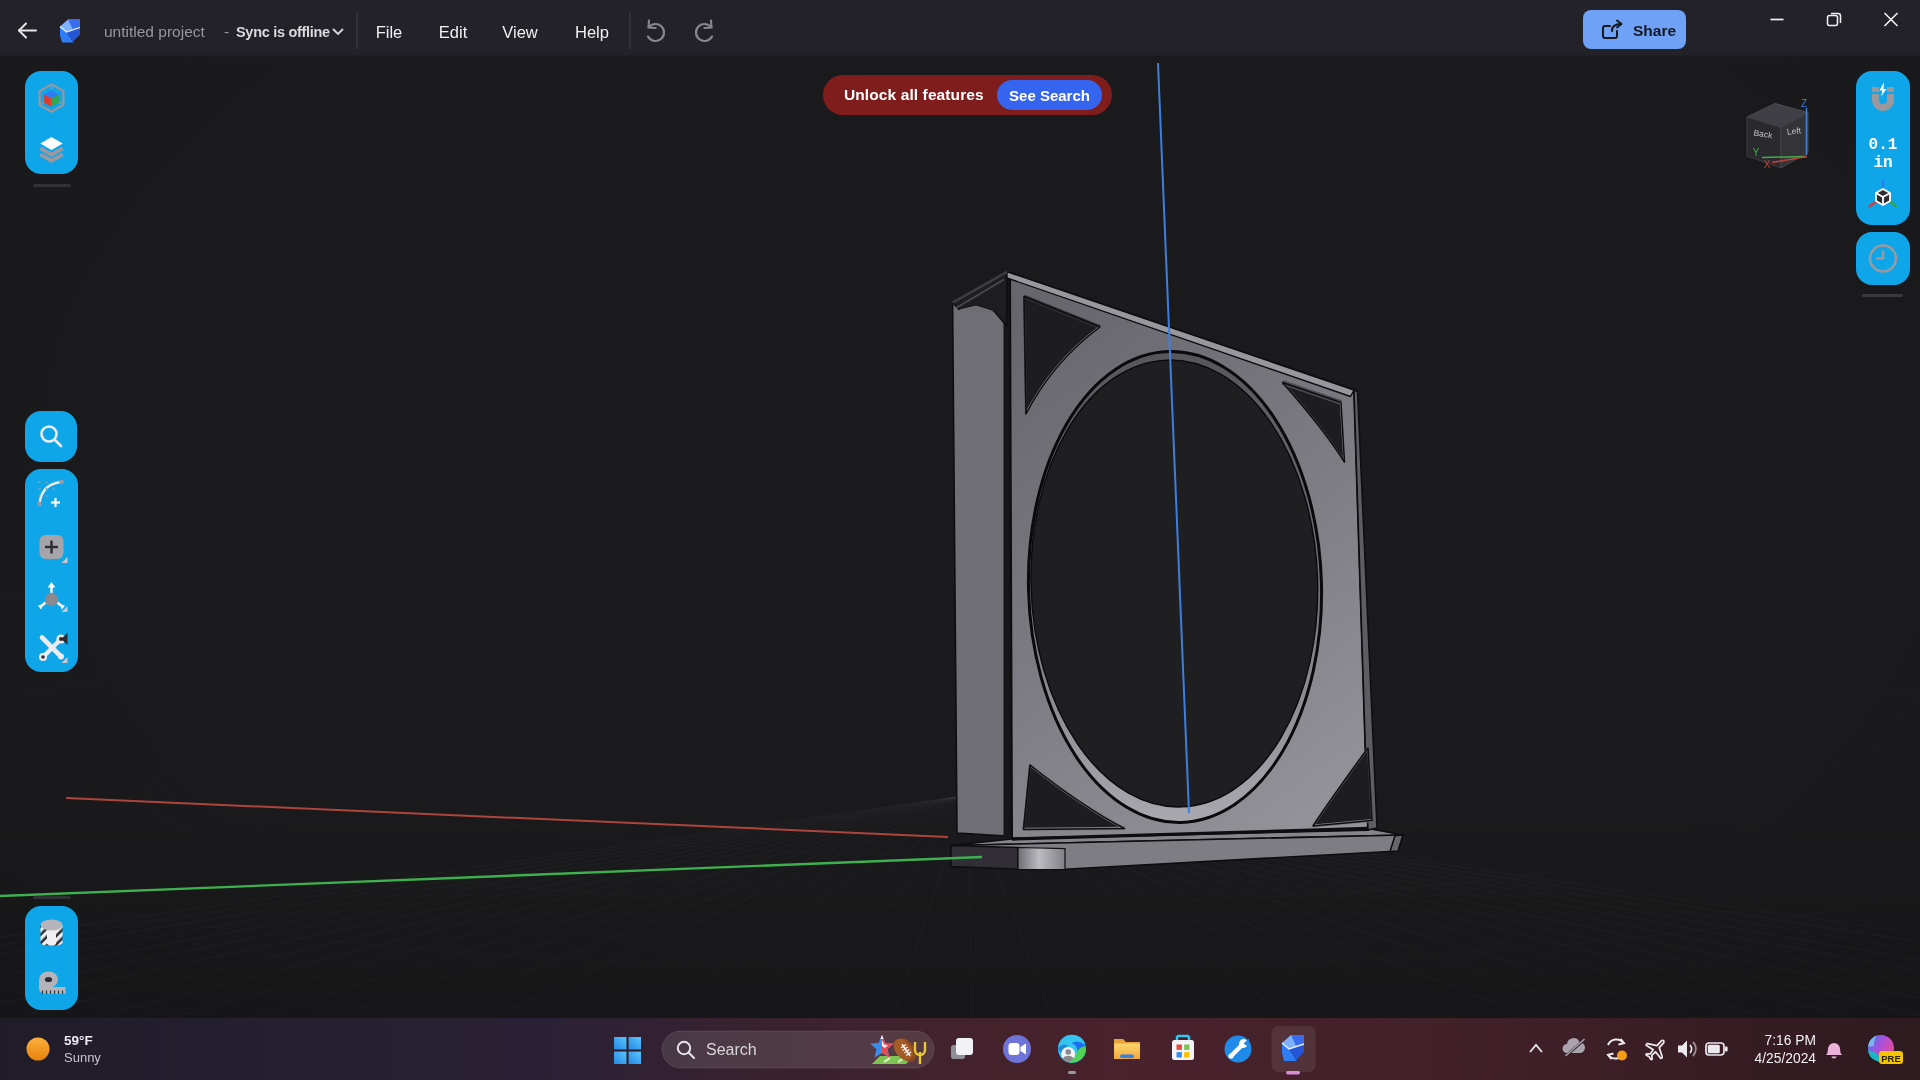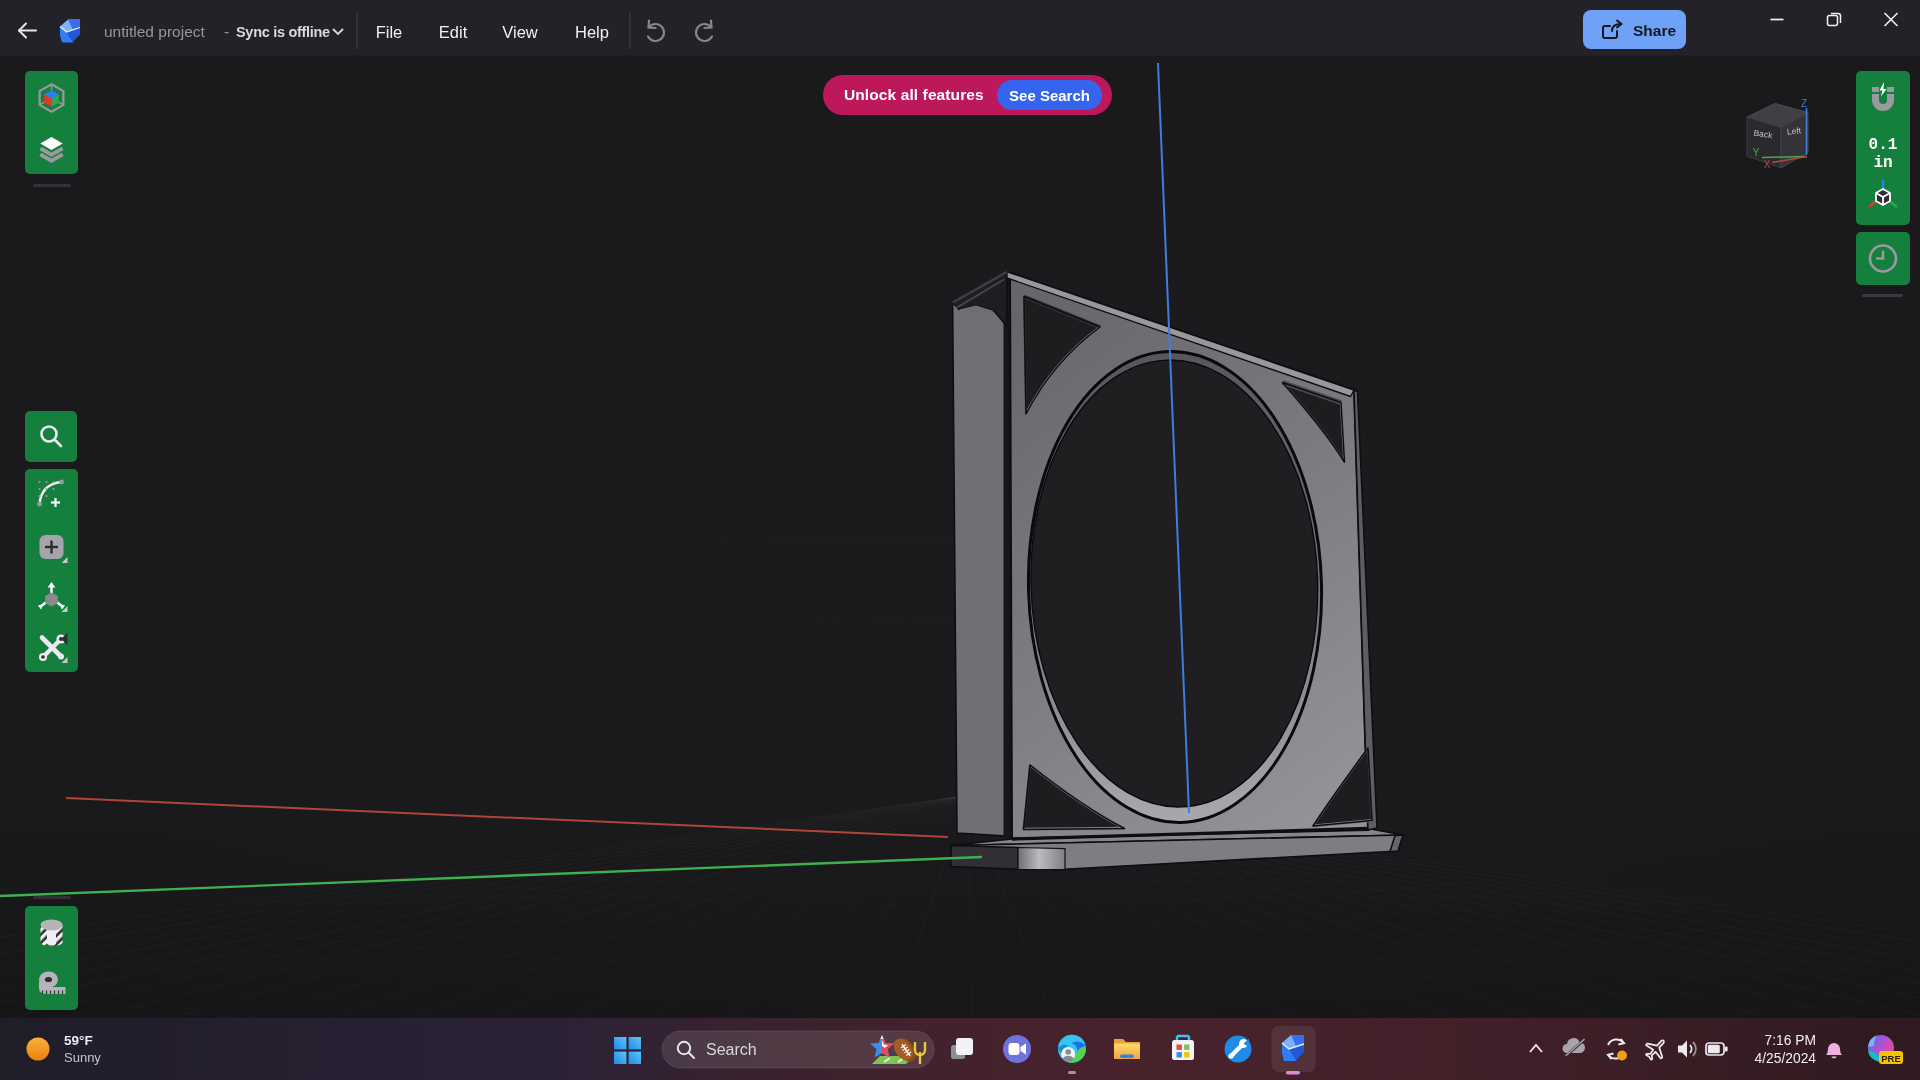--- a/index.html
+++ b/index.html
@@ -1,21 +1,21 @@
 <!DOCTYPE html>
 <html><head>
 <meta charset="utf-8">
 <style>
   * { margin:0; padding:0; box-sizing:border-box; }
   html,body { width:1920px; height:1080px; overflow:hidden; background:#222126; font-family:"Liberation Sans",sans-serif; }
   #titlebar { position:absolute; left:0; top:0; width:1920px; height:57px; background:#242229; }
   #canvas { position:absolute; left:0; top:57px; width:1920px; height:961px;
     background:radial-gradient(ellipse 1500px 950px at 52% 42%, #1b1a1d 0%, #1a191b 60%, #18171a 100%); }
   #canvas svg.scene { position:absolute; left:0; top:0; }
-  .panel { position:absolute; background:#15803d; border-radius:5px; }
+  .panel { position:absolute; background:#0ea5e9; border-radius:16px; }
   #taskbar { position:absolute; left:0; top:1018px; width:1920px; height:62px;
     background:linear-gradient(90deg,#201c28 0%,#251f30 15%,#2b2136 29%,#3a222e 40%,#43222d 50%,#48222c 58%,#44212a 70%,#3e1f27 82%,#351c22 92%,#2e1a1f 100%); }
 </style>
 </head>
 <body>
 <div id="canvas">
 <svg class="scene" width="1920" height="961" viewBox="0 57 1920 961">
 <defs>
   <linearGradient id="wallgrad" x1="0" y1="0" x2="0" y2="1">
     <stop offset="0" stop-color="#57565d"></stop>
@@ -167,21 +167,21 @@
     <text x="1794" y="134" fill="#c2c1c7" font-size="8.5" text-anchor="middle" transform="rotate(-7 1794 131)">Left</text>
     <line x1="1806.5" y1="108" x2="1806.5" y2="155" stroke="#3d7ede" stroke-width="1.6"></line>
     <text x="1804" y="107" fill="#3d7ede" font-size="10" text-anchor="middle">Z</text>
     <line x1="1762" y1="157.5" x2="1806.5" y2="156.5" stroke="#3fae4e" stroke-width="1.5"></line>
     <text x="1756" y="156" fill="#3fae4e" font-size="10" text-anchor="middle">Y</text>
     <line x1="1772" y1="162.5" x2="1807" y2="156.5" stroke="#b9463d" stroke-width="1.5"></line>
     <text x="1767" y="168" fill="#b9463d" font-size="10" text-anchor="middle">X</text>
   </g>
 </svg>
 
-<div style="position:absolute;left:823px;top:75px;width:289px;height:40px;border-radius:20px;background:#be185d;display:flex;align-items:center;">
+<div style="position:absolute;left:823px;top:75px;width:289px;height:40px;border-radius:20px;background:#7f1d1d;display:flex;align-items:center;">
   <span style="color:#fff;font-size:15.5px;font-weight:bold;margin-left:21px;letter-spacing:0.1px;">Unlock all features</span>
   <div style="position:absolute;right:10px;top:5px;width:105px;height:30px;border-radius:15px;background:#3565ee;display:flex;align-items:center;justify-content:center;">
     <span style="color:#fff;font-size:15px;font-weight:bold;">See Search</span>
   </div>
 </div>
 
 <div class="panel" style="left:25px;top:71px;width:53px;height:103px;">
   <svg width="53" height="103" viewBox="0 0 53 103">
     <g transform="translate(26.5,27) scale(0.86)">
       <polygon points="0,-16 13.8,-8 13.8,8 0,16 -13.8,8 -13.8,-8" fill="none" stroke="#98979e" stroke-width="2.6"></polygon>

